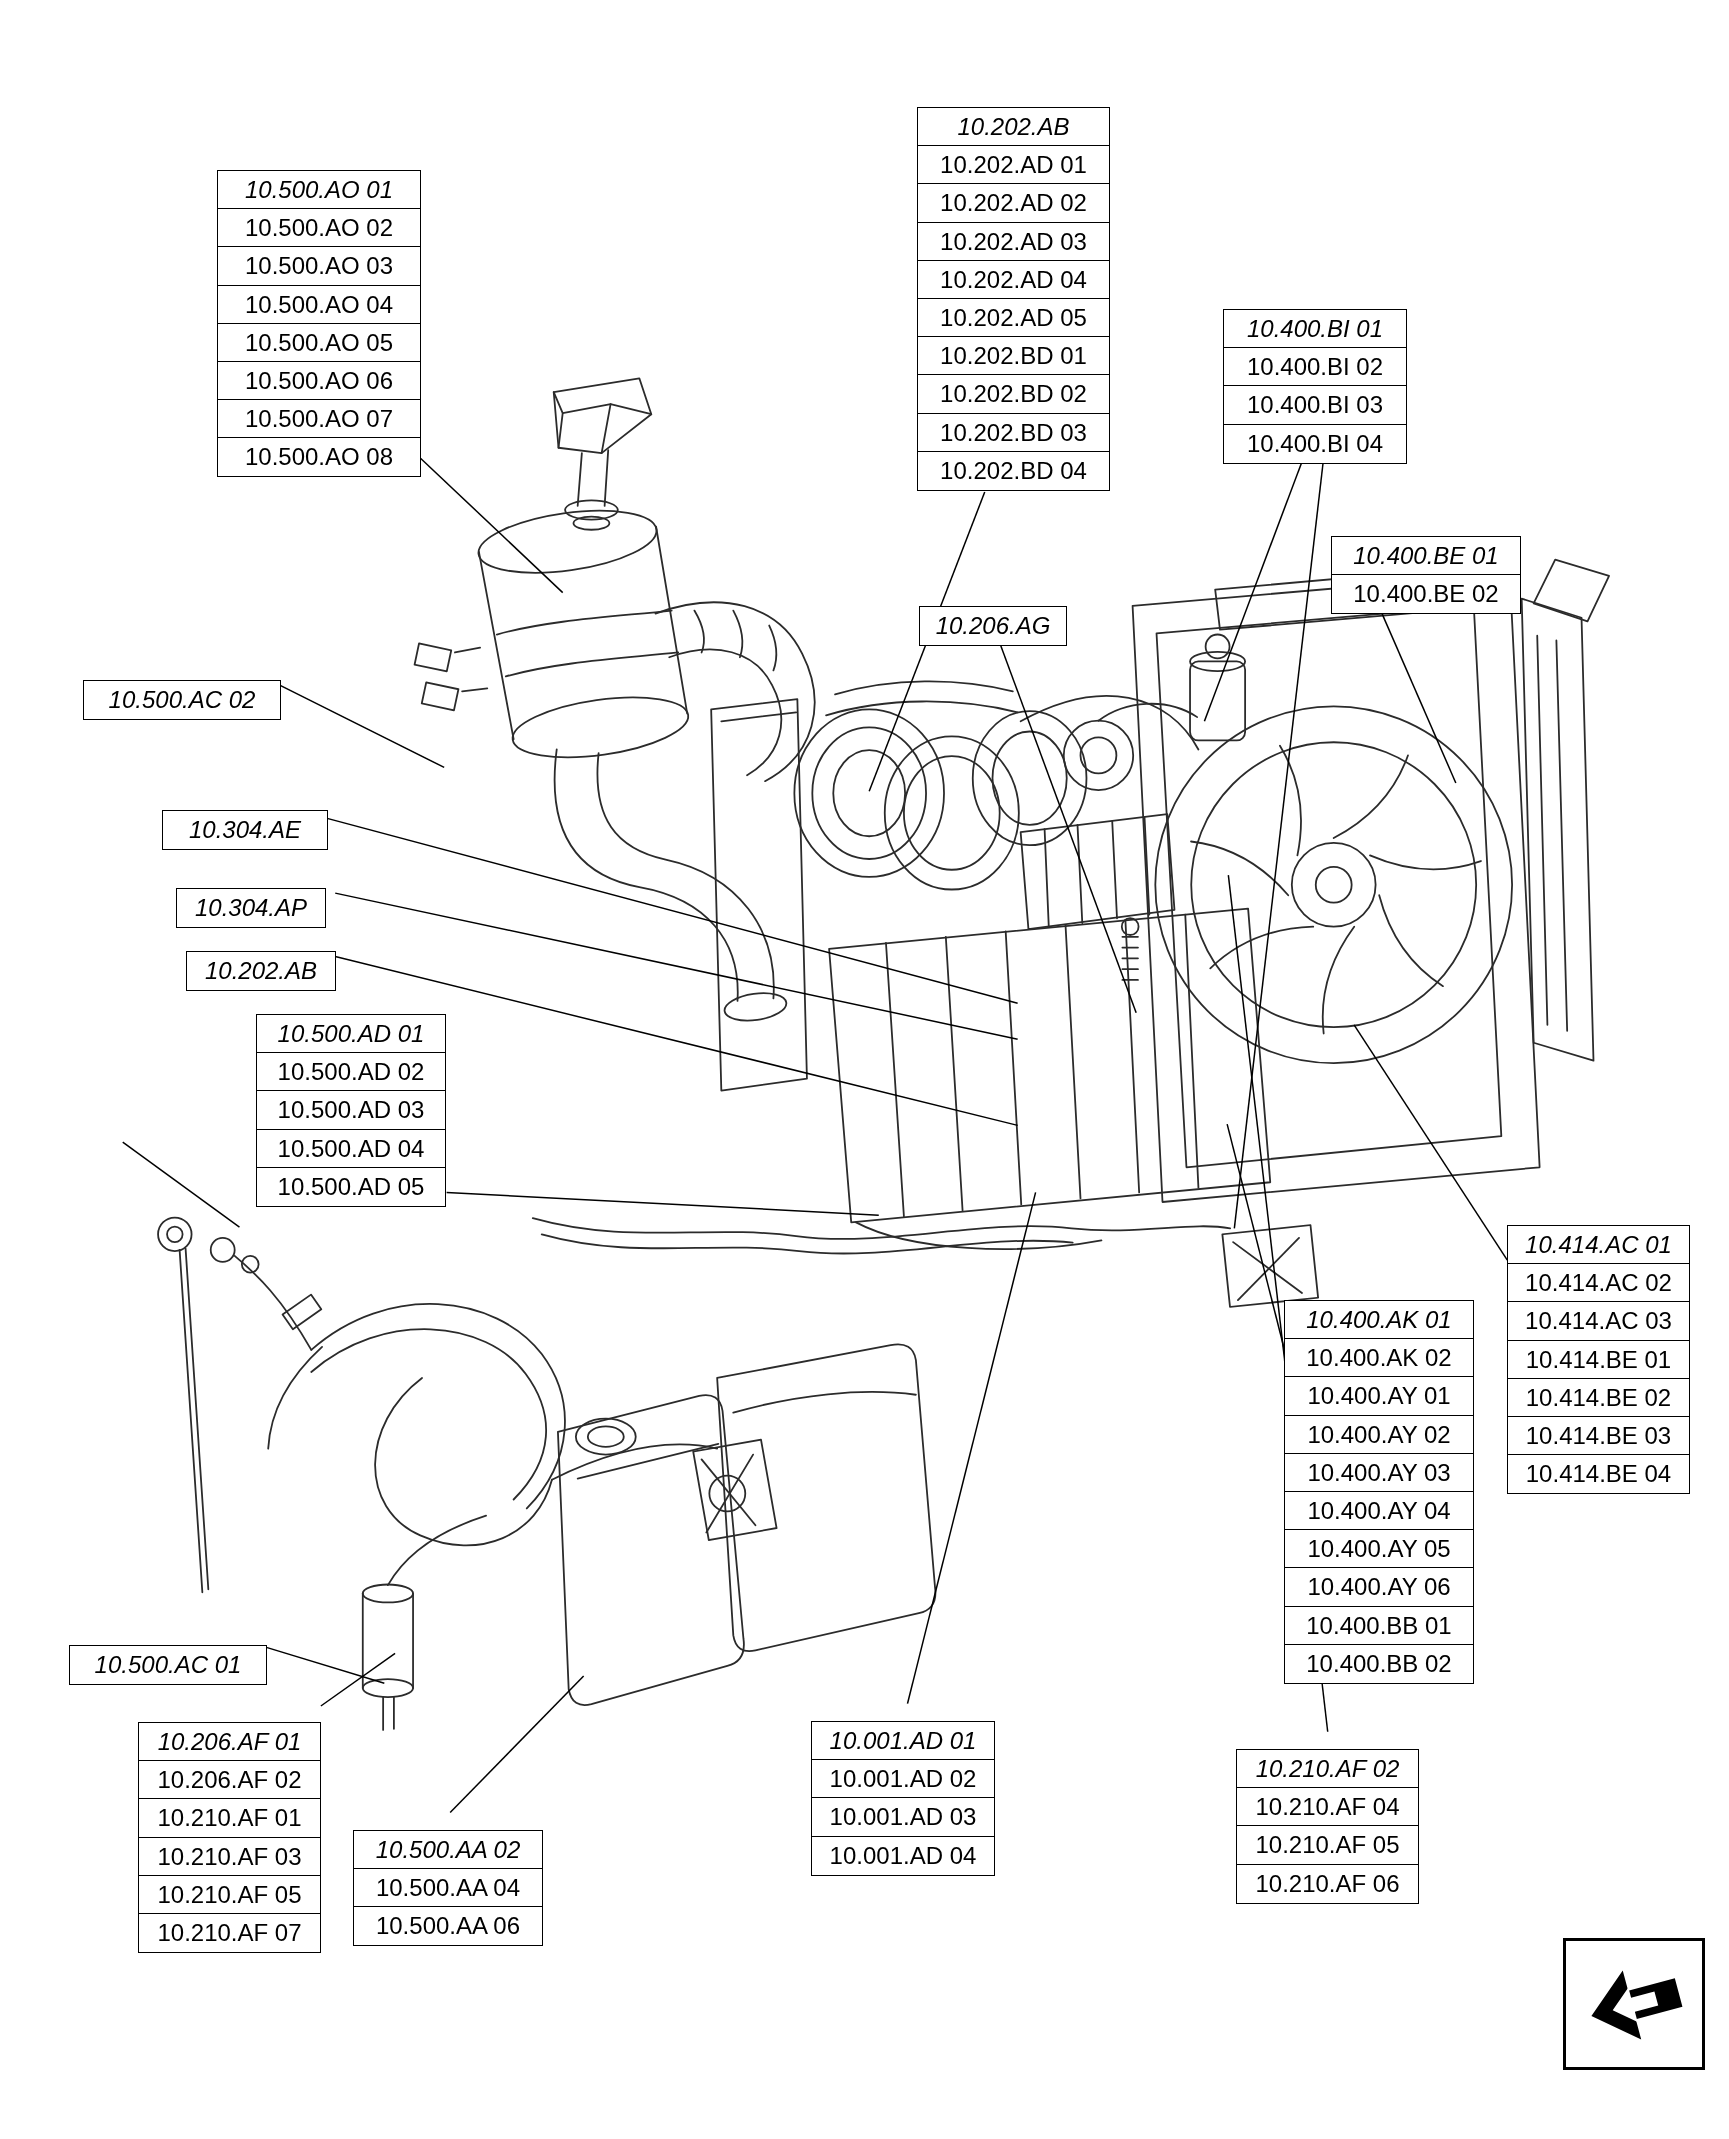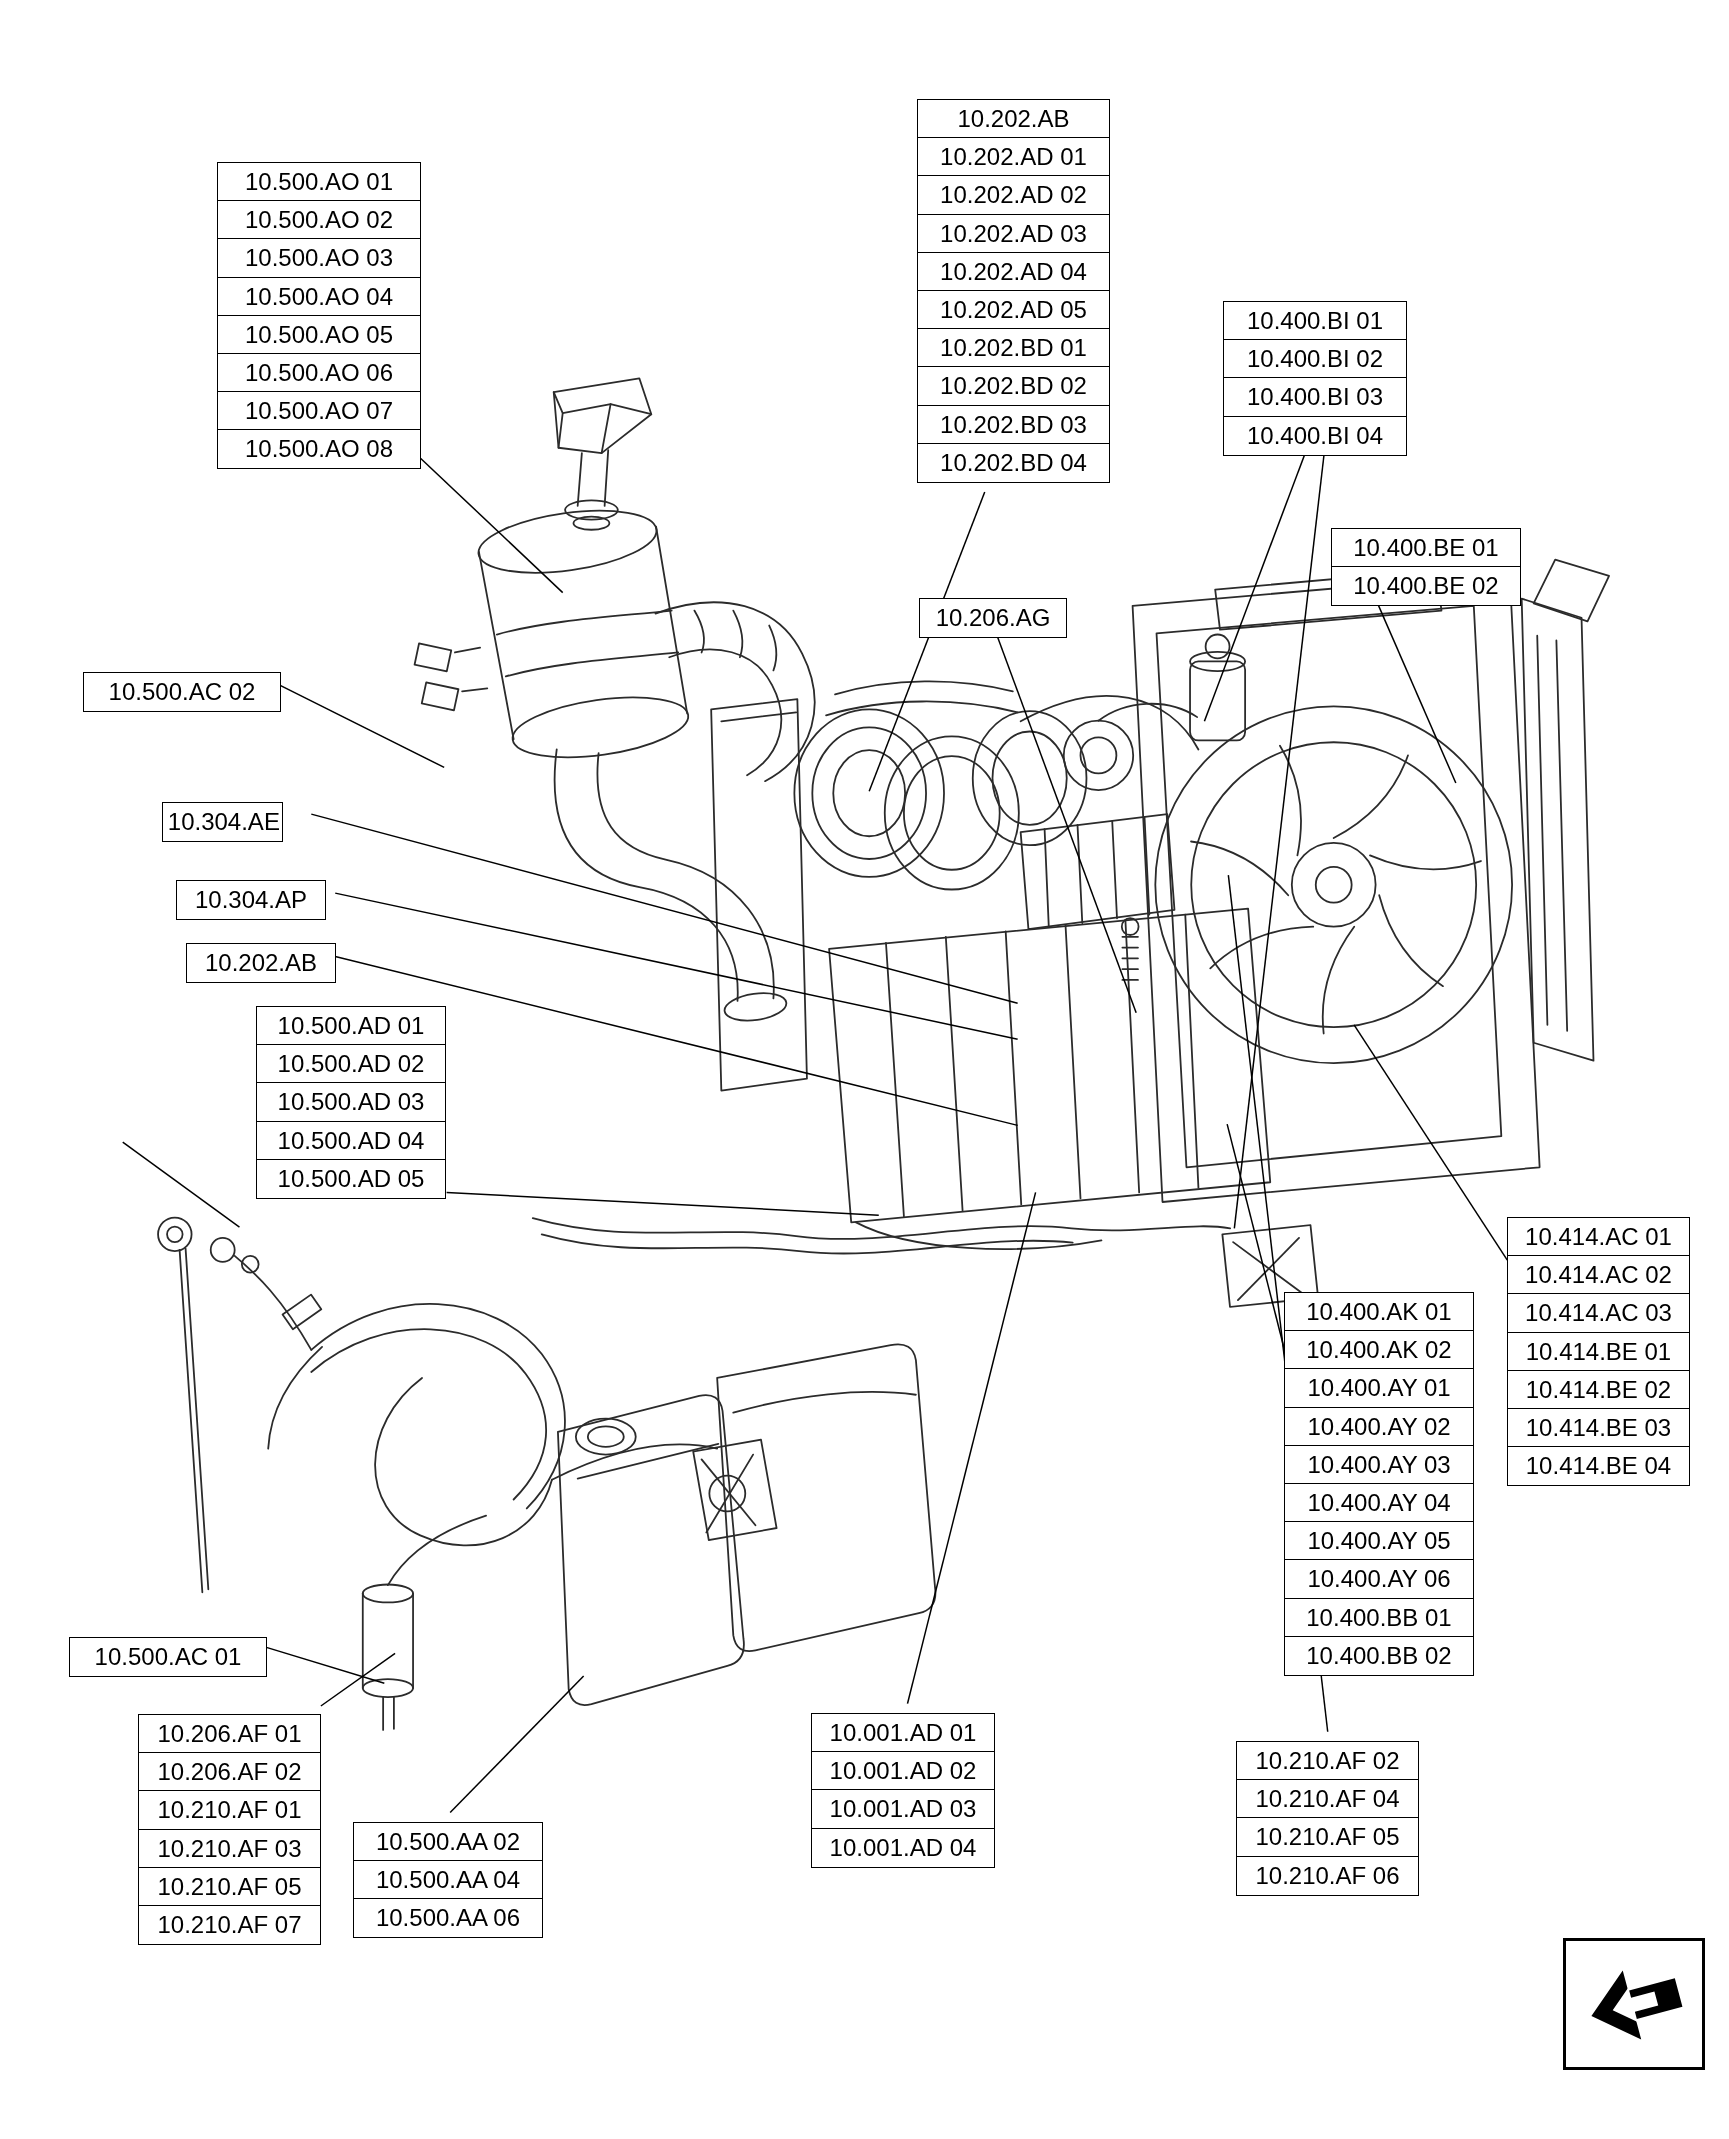--- a/index.html
+++ b/index.html
@@ -28,21 +28,21 @@
     background: #ffffff;
     height: 38px;
     line-height: 38px;
     margin-top: -1.8px;
     text-align: center;
     font-size: 24px;
     color: #000000;
     white-space: nowrap;
     padding: 0 4.8px;
   }
-  .lbox:first-child { margin-top: 8px; }
+  .lbox:first-child { margin-top: 16px; font-style: italic; }
   #nav-icon {
     position: absolute;
     left: 1563px; top: 1938px;
     width: 142px; height: 132px;
     border: 3.6px solid #000000;
     background: #ffffff;
     box-sizing: border-box;
     display: flex; align-items: center; justify-content: center;
     z-index: 6;
   }
@@ -246,21 +246,21 @@
   <div class="lgroup" style="left:1331px; top:520px;  width:190px">
       <div class="lbox">10.400.BE 01</div>
       <div class="lbox">10.400.BE 02</div>
     </div>
   <div class="lgroup" style="left:919px; top:590px;  width:148px">
       <div class="lbox">10.206.AG</div>
     </div>
   <div class="lgroup" style="left:83px;  top:664px; width:198px">
       <div class="lbox">10.500.AC 02</div>
     </div>
-  <div class="lgroup" style="left:162px;  top:794px; width:121px">
+  <div class="lgroup" style="left:162px;  top:794px; width:166px">
       <div class="lbox">10.304.AE</div>
     </div>
   <div class="lgroup" style="left:176px;  top:872px; width:150px">
       <div class="lbox">10.304.AP</div>
     </div>
   <div class="lgroup" style="left:186px;  top:935px; width:150px">
       <div class="lbox">10.202.AB</div>
     </div>
   <div class="lgroup" style="left:256px;  top:998px; width:190px">
       <div class="lbox">10.500.AD 01</div>

